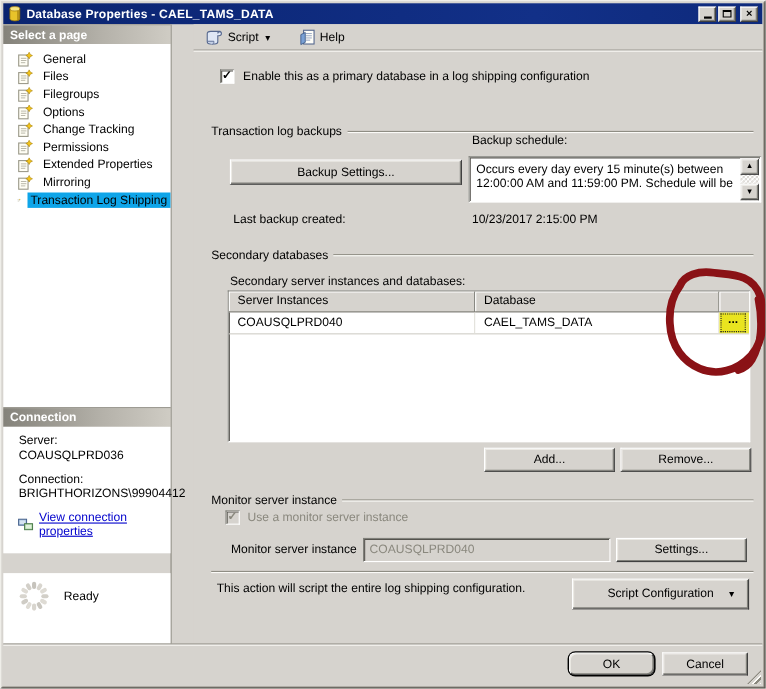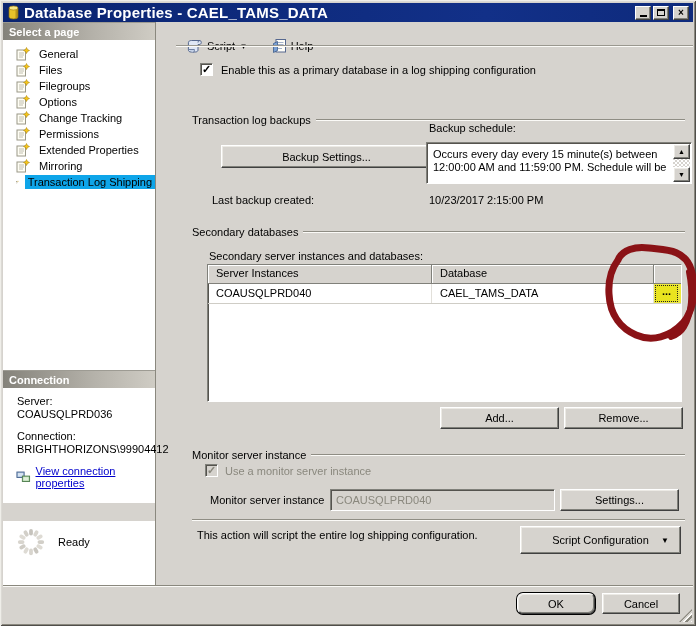--- a/index.html
+++ b/index.html
@@ -14,21 +14,21 @@
     background: #d6d3ce; overflow: hidden;
     box-shadow: inset 1px 1px 0 #efeee9, inset -1px -1px 0 #504e4a,
                 inset 2px 2px 0 #dcdad5, inset -2px -2px 0 #8a887e;
   }
   
   .titlebar {
     position: absolute; left: 3px; right: 3px; top: 3px; height: 19px;
     background: linear-gradient(90deg, #0a2470, #123088 70%, #0e2a7c);
     display: flex; align-items: center; padding: 0 4px; gap: 4px;
   }
-  .titlebar .ttl { color: #fff; font-weight: bold; font-size: 15px; letter-spacing: .2px; }
+  .titlebar .ttl { color: #fff; font-weight: bold; font-size: 11px; letter-spacing: .2px; }
   .winbtns { margin-left: auto; display: flex; gap: 2px; align-items: center; }
   .winbtn {
     width: 16px; height: 14px; background: #d6d3ce;
     border: 1px solid; border-color: #fff #404040 #404040 #fff;
     box-shadow: inset -1px -1px 0 #80807a;
     display: flex; align-items: center; justify-content: center;
     font-size: 10px; font-weight: bold; line-height: 1;
   }
   .winbtn .g-min { width: 7px; height: 2px; background: #000; margin-top: 7px; }
   .winbtn .g-max { width: 8px; height: 7px; border: 1px solid #000; border-top-width: 2px; }
@@ -48,21 +48,21 @@
   .pg-item { display: flex; align-items: center; gap: 6px; height: 16px; padding-left: 7px; cursor: default; }
   .pg-item .lbl { padding: 1px 3px; white-space: nowrap; }
   .pg-item.sel .lbl { background: #0ea5e9; }
   .conn-lbl { margin: 0 0 1px 8px; }
   .conn-val { margin: 0 0 10px 8px; }
   .link-row { display: flex; align-items: center; gap: 5px; margin-left: 7px; }
   a.clink { color: #0000cc; text-decoration: underline; cursor: pointer; }
   .ready-row { display: flex; align-items: center; gap: 12px; padding: 6px 0 0 7px; }
   
   .main { position: absolute; left: 176px; top: 22px; width: 517px; height: 563px; background: #d6d3ce; }
-  .tbar { position: absolute; left: 0; right: 0; top: 12px; height: 23px; display: flex; align-items: center; padding-left: 7px; gap: 4px; }
+  .tbar { position: absolute; left: 0; right: 0; top: 0; height: 23px; display: flex; align-items: center; padding-left: 7px; gap: 4px; }
   .tbar .tbtn { display: flex; align-items: center; gap: 4px; padding: 2px 4px; }
   .tbar .sep-b { width: 10px; }
   .tbline { position: absolute; left: 0; right: 0; top: 23px; height: 2px;
     border-top: 1px solid #9a988f; border-bottom: 1px solid #fbfaf7; }
   .etch { height: 0; border-top: 1px solid #8f8d84; border-bottom: 1px solid #fbfaf7; }
   .group-hdr { position: absolute; left: 16px; right: 8px; display: flex; align-items: center; gap: 5px; margin-top: 7px; }
   .group-hdr .etch { flex: 1; }
   .btn3d {
     background: #d6d3ce; border: 1px solid; border-color: #fff #404040 #404040 #fff;
     box-shadow: inset -1px -1px 0 #80807a, inset 1px 1px 0 #eceae5;
@@ -285,21 +285,21 @@
 
     <div class="cb abs" style="left:24px; top:41px;">
         <span>✓</span>
       </div>
     <span class="abs nowrap" style="left:45px; top:42px;">Enable this as a primary database in a log shipping configuration</span>
 
     <div class="group-hdr" style="top:85px;">
       <span>Transaction log backups</span>
         <div class="etch"></div>
     </div>
-    <div class="btn3d" style="left:33px; top:123px; width:211px; height:23px;margin-left:12px;">
+    <div class="btn3d" style="left:33px; top:123px; width:211px; height:23px;">
       <span>Backup Settings...</span>
     </div>
     <span class="abs nowrap" style="left:253px; top:100px;">Backup schedule:</span>
     <div class="sched sunken">
       <div class="txt">Occurs every day every 15 minute(s) between 12:00:00 AM and 11:59:00 PM. Schedule will be</div>
       <div class="vsb">
         <div class="btn3d sb" style="top:0; position:absolute;">
             <span>▲</span>
           </div>
         <div class="btn3d sb" style="bottom:0; position:absolute;">

